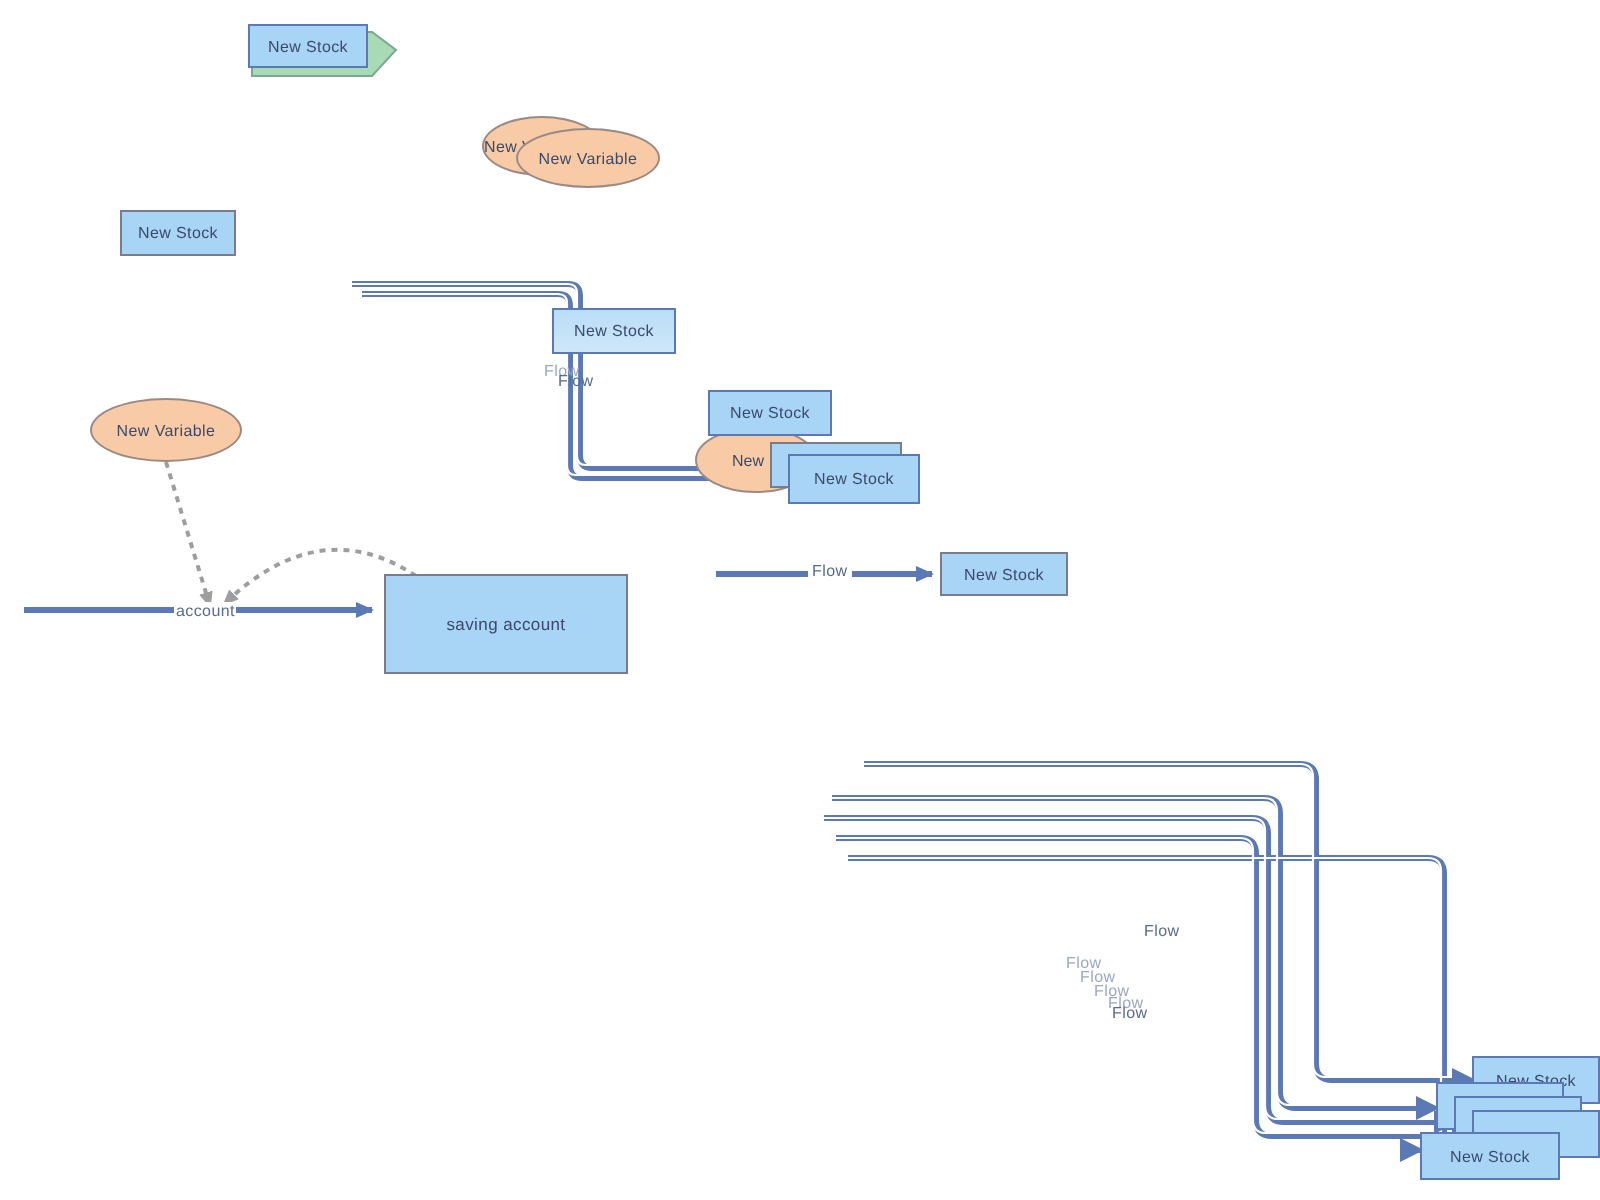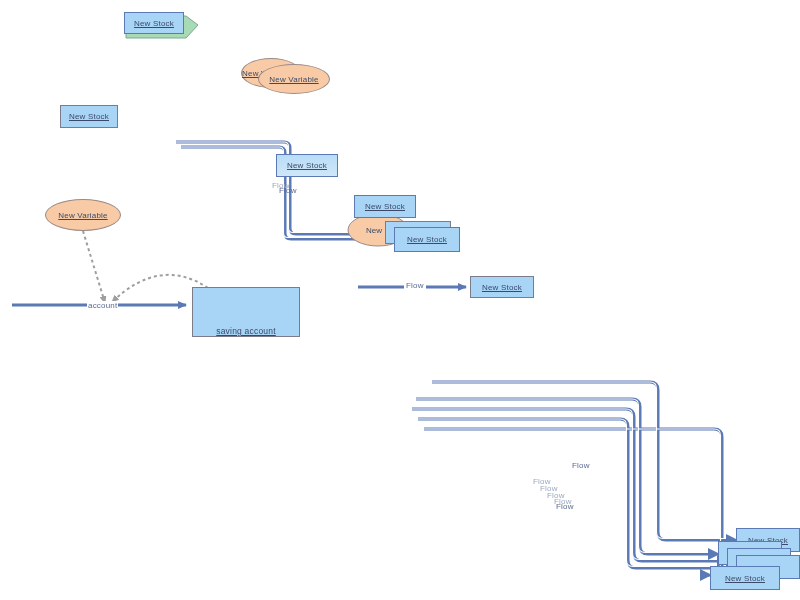--- a/index.html
+++ b/index.html
@@ -24,21 +24,20 @@
   }
   .node {
     position: absolute;
     box-sizing: border-box;
     display: flex;
     align-items: center;
     justify-content: center;
     text-align: center;
     color: #3b4a6b;
     letter-spacing: 0.2px;
-    text-decoration: underline;
   }
   .stock {
     background: #a8d4f5;
     border: 1px solid #5a79b5;
     font-size: 8px;
   }
   .stock-gray {
     background: #a8d4f5;
     border: 1px solid #7b7b8c;
     font-size: 8px;
@@ -173,21 +172,21 @@
   </div>
 
   <div class="node variable" style="left:45px; top:199px; width:76px; height:32px;">
     <span>New Variable</span>
   </div>
 
   <div class="flow-label" style="left:87px; top:301px; background:#ffffff; padding:0 1px;">
     <span>account</span>
   </div>
 
-  <div class="node stock-gray big-box" style="left:192px; top:287px; width:108px; height:50px;align-items:flex-end;">
+  <div class="node stock-gray big-box" style="left:192px; top:287px; width:122px; height:50px;">
     <span>saving account</span>
   </div>
 
   <div class="flow-label" style="left:404px; top:281px; background:#ffffff; padding:0 2px;">
     <span>Flow</span>
   </div>
   <div class="node stock-gray" style="left:470px; top:276px; width:64px; height:22px;">
     <span>New Stock</span>
   </div>
 

